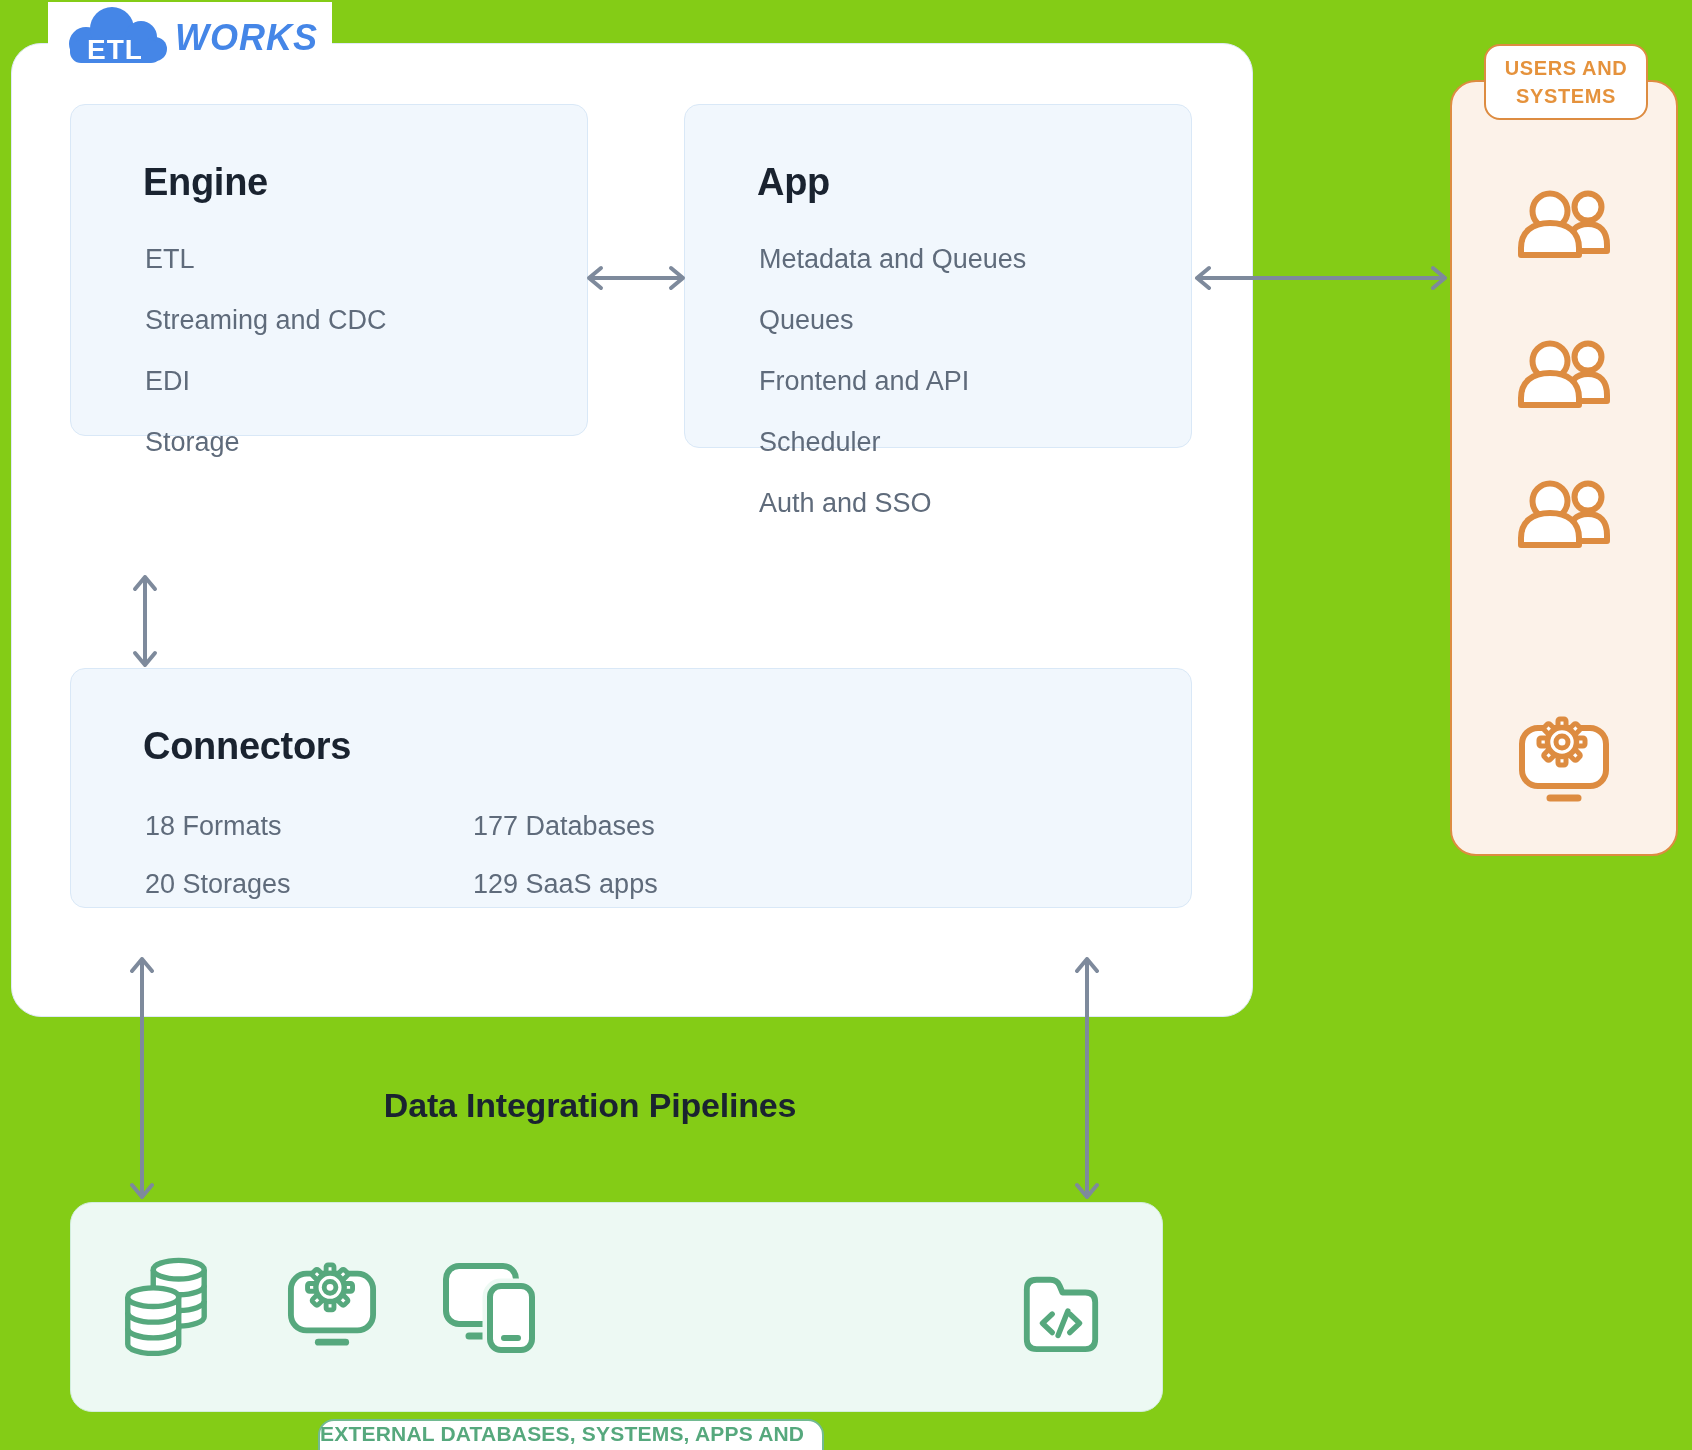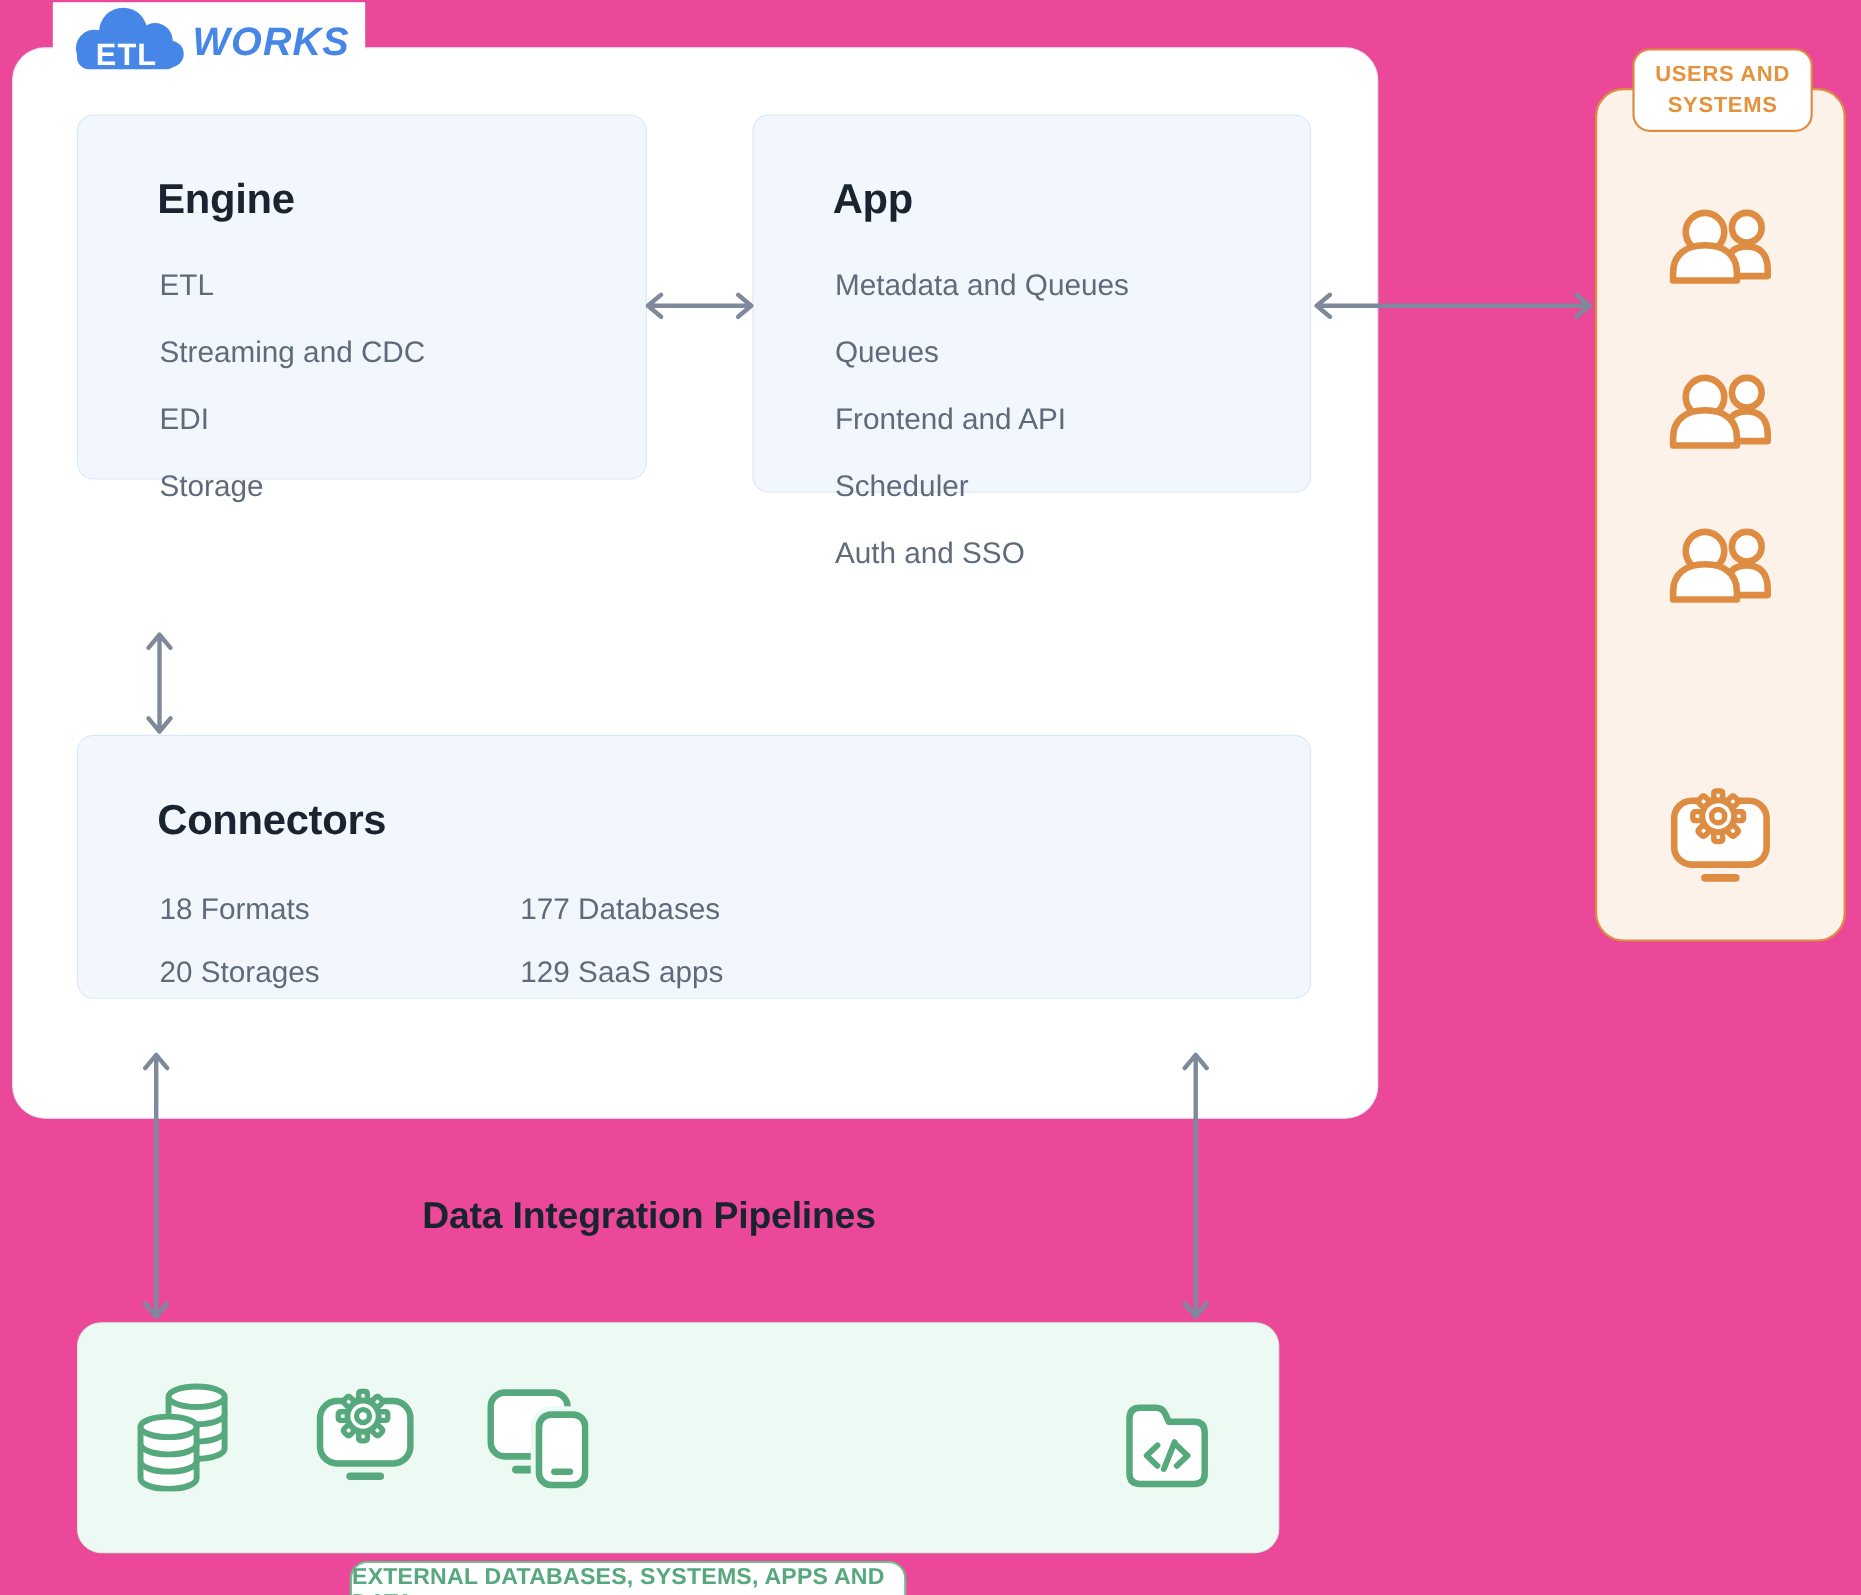--- a/index.html
+++ b/index.html
@@ -3,21 +3,21 @@
 <meta charset="utf-8">
 <style>
   :root{
     --c-brand_blue:#4586e7; --c-box_bg:#f1f7fd; --c-box_border:#d9e8f7; --c-outer_border:#dfe9f8;
     --c-title_text:#1a2330; --c-item_text:#5f6b7b; --c-arrow:#7e8a9c;
     --c-orange:#dd8c41; --c-orange_text:#e5923c; --c-orange_bg:#fcf2e9;
     --c-green:#56a87d; --c-green_bg:#edf9f3; --c-green_border:#d2eedd; --c-pill_border:#72ba92;
   }
   *{margin:0;padding:0;box-sizing:border-box;}
   body{background:#fff;font-family:"Liberation Sans",sans-serif;}
-  .canvas{position:relative;width:1692px;height:1450px;background:#ec4899;overflow:hidden;}
+  .canvas{position:relative;width:1692px;height:1450px;background:#84cc16;overflow:hidden;}
 
   .outer{position:absolute;left:11px;top:43px;width:1242px;height:974px;
     border:1.5px solid var(--c-outer_border);border-radius:30px;background:#fff;}
 
   .logo{position:absolute;left:48px;top:2px;height:64px;display:flex;align-items:flex-end;
     gap:7px;background:#fff;padding:0 14px;z-index:5;}
   .logo .word{font-size:36px;font-weight:800;font-style:italic;color:var(--c-brand_blue);
     letter-spacing:1px;line-height:56px;margin-top:28px;}
 
   .box{position:absolute;background:var(--c-box_bg);border:1.5px solid var(--c-box_border);border-radius:15px;}

